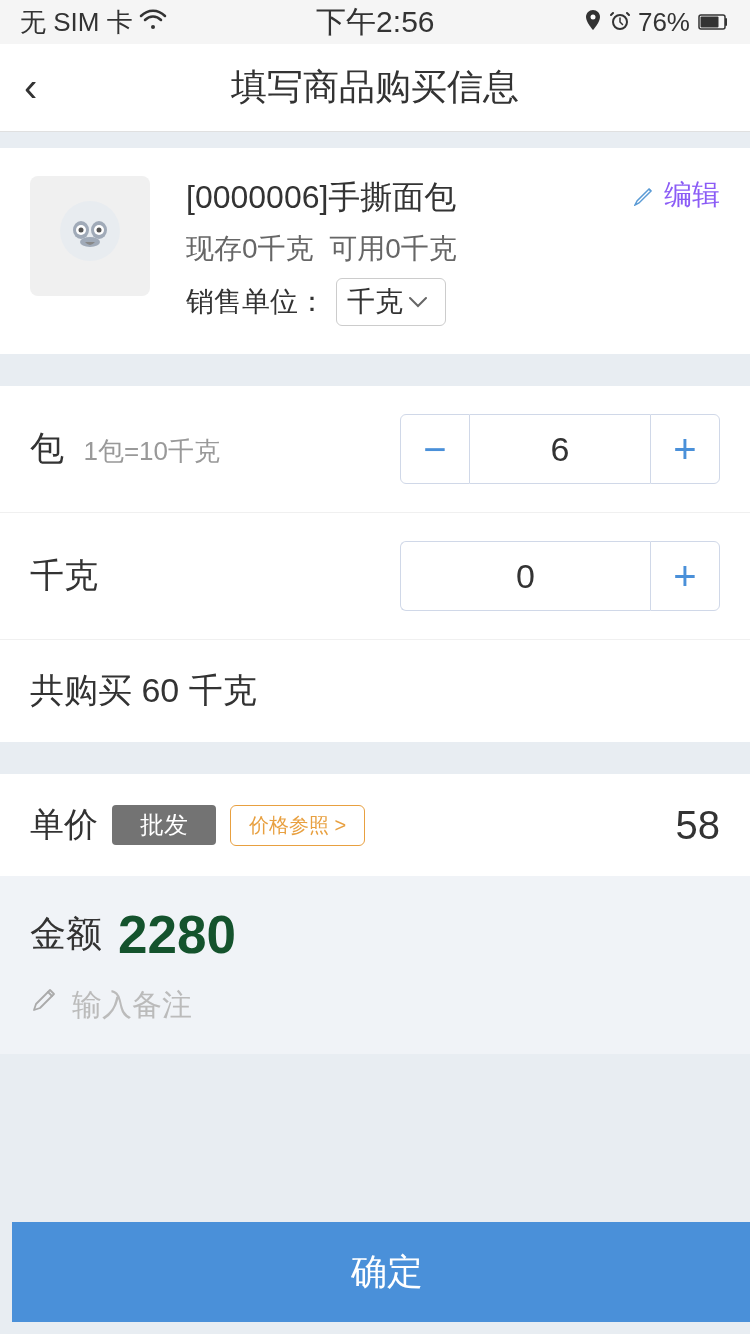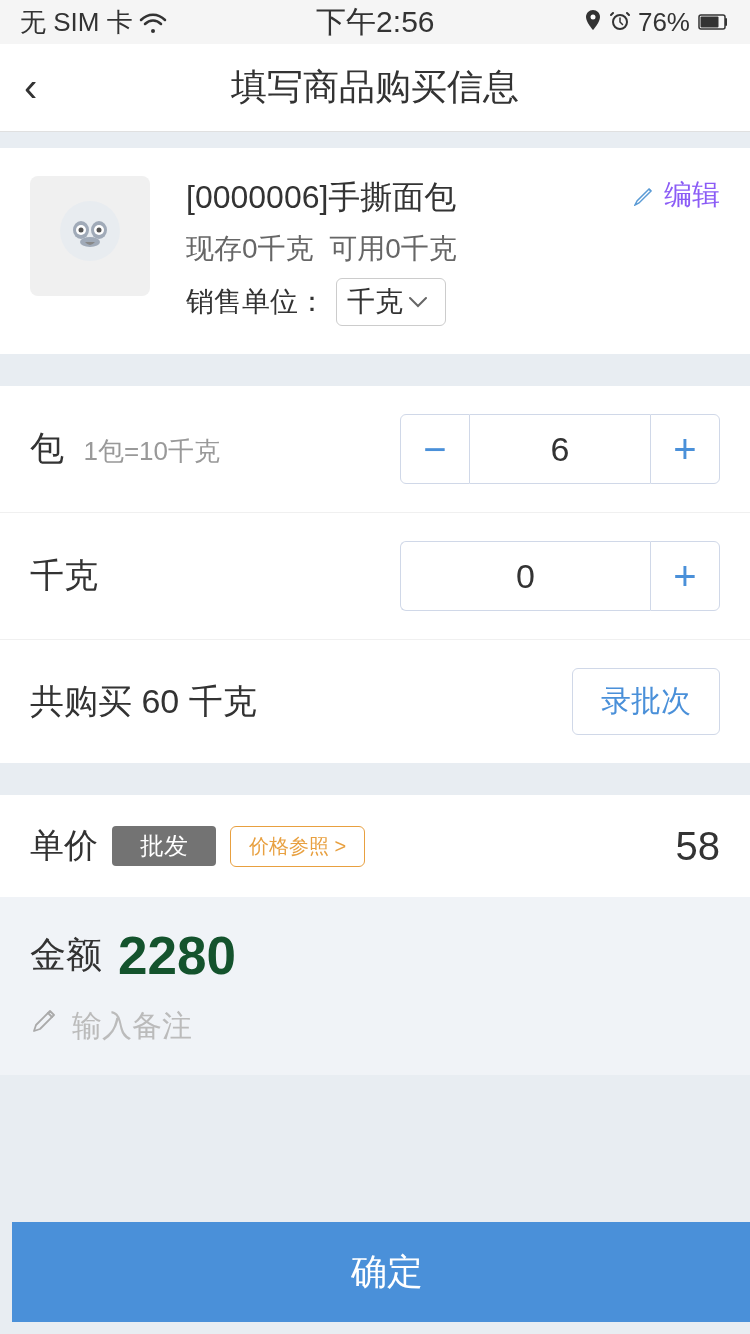--- a/index.html
+++ b/index.html
@@ -18,21 +18,21 @@
       width: 750px;
       height: 44px;
       background: #f5f5f5;
       display: flex;
       align-items: center;
       justify-content: space-between;
       padding: 0 20px;
       font-size: 26px;
       color: #333;
     }
-    .status-bar-left { display: flex; align-items: flex-end; gap: 6px; }
+    .status-bar-left { display: flex; align-items: flex-start; gap: 6px; }
     .status-bar-center { font-size: 30px; font-weight: 500; }
     .status-bar-right { display: flex; align-items: center; gap: 8px; font-size: 26px; }
 
     
     .nav-bar {
       width: 750px;
       height: 88px;
       background: #fff;
       display: flex;
       align-items: center;
@@ -415,21 +415,20 @@
         <input class="qty-input-no-minus" type="text" value="0" style="">
         <button class="qty-btn qty-btn-plus">+</button>
       </div>
     </div>
   </div>
 
   <div class="total-row">
     <span class="total-text">
       <span>共购买</span>&nbsp;<span>60</span>&nbsp;<span>千克</span>
     </span>
-    <button class="batch-btn">录批次</button>
   </div>
 
   <div style="height:16px; background:#e8edf2;"></div>
 
   <div class="price-section">
     <div class="price-row">
       <div class="price-label">
         <span>单价</span>
         <span class="price-tag">批发</span>
         <span class="price-ref-btn">价格参照 &gt;</span>

